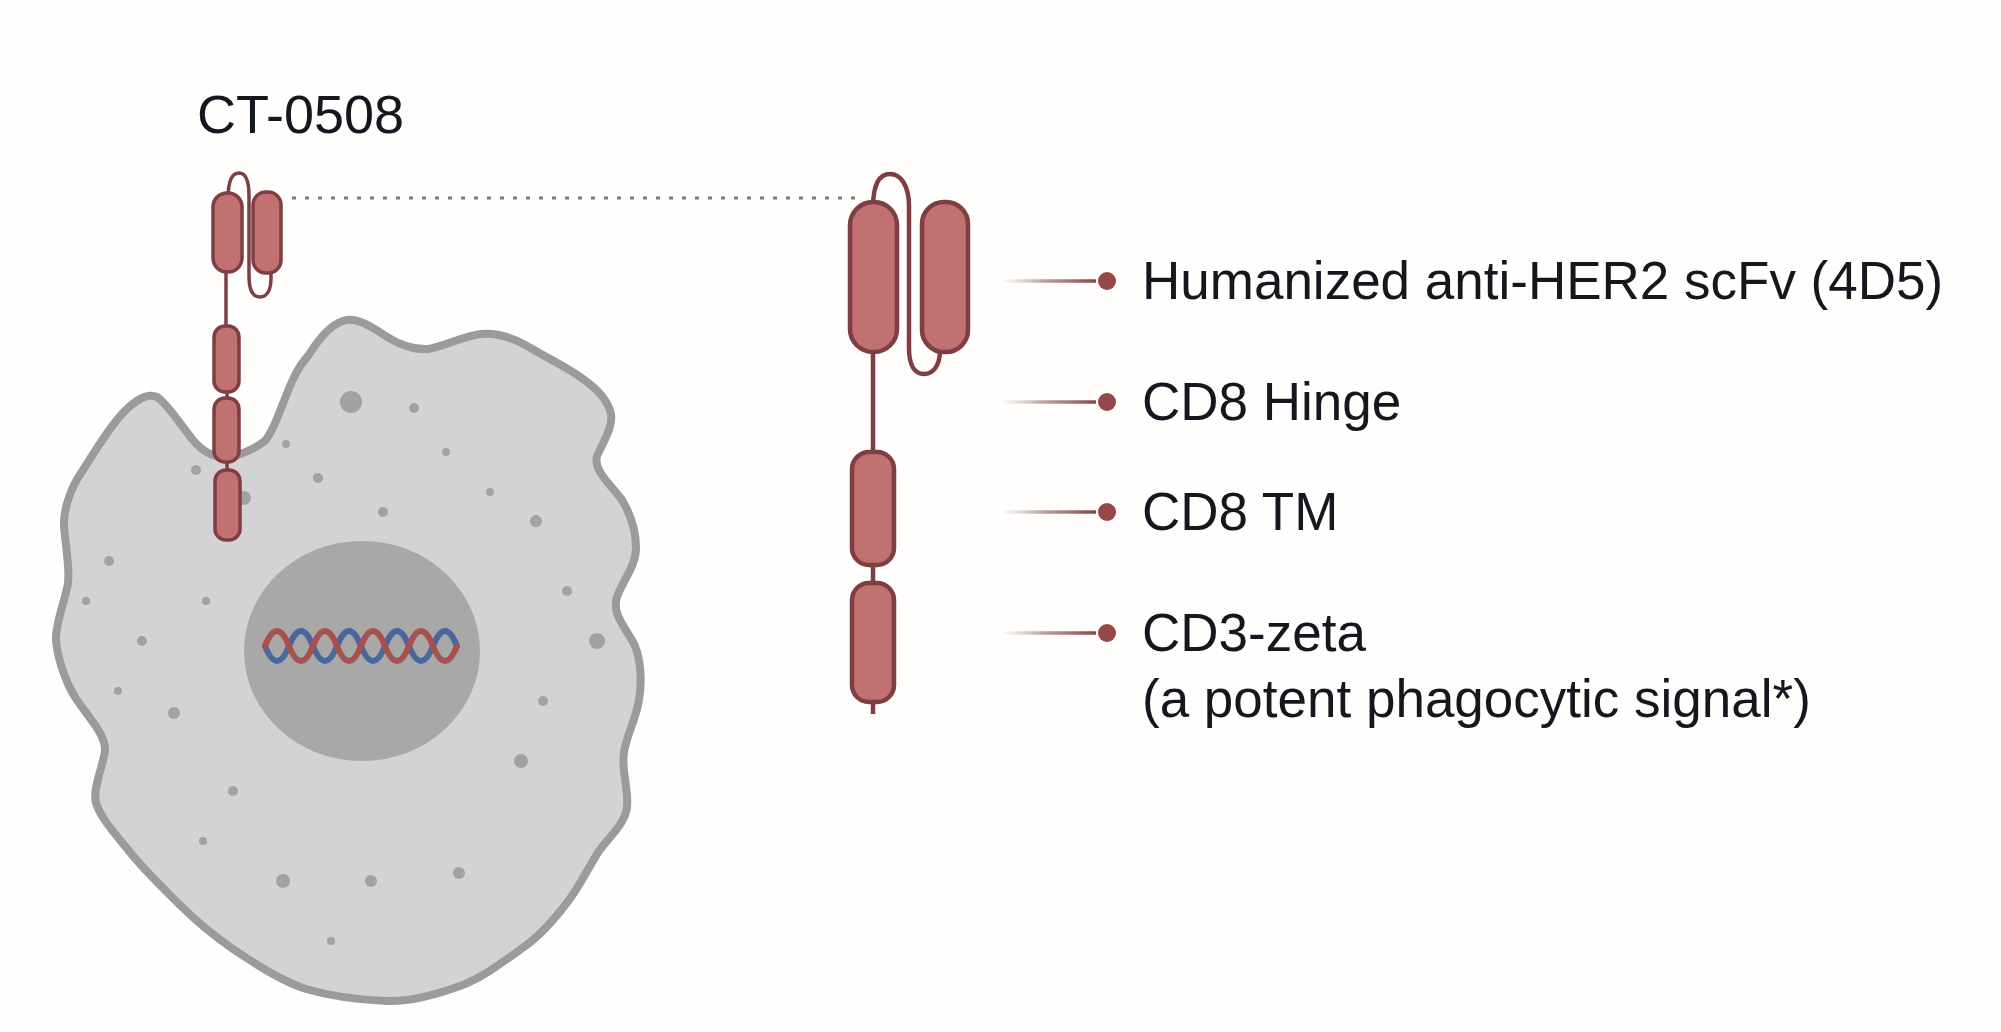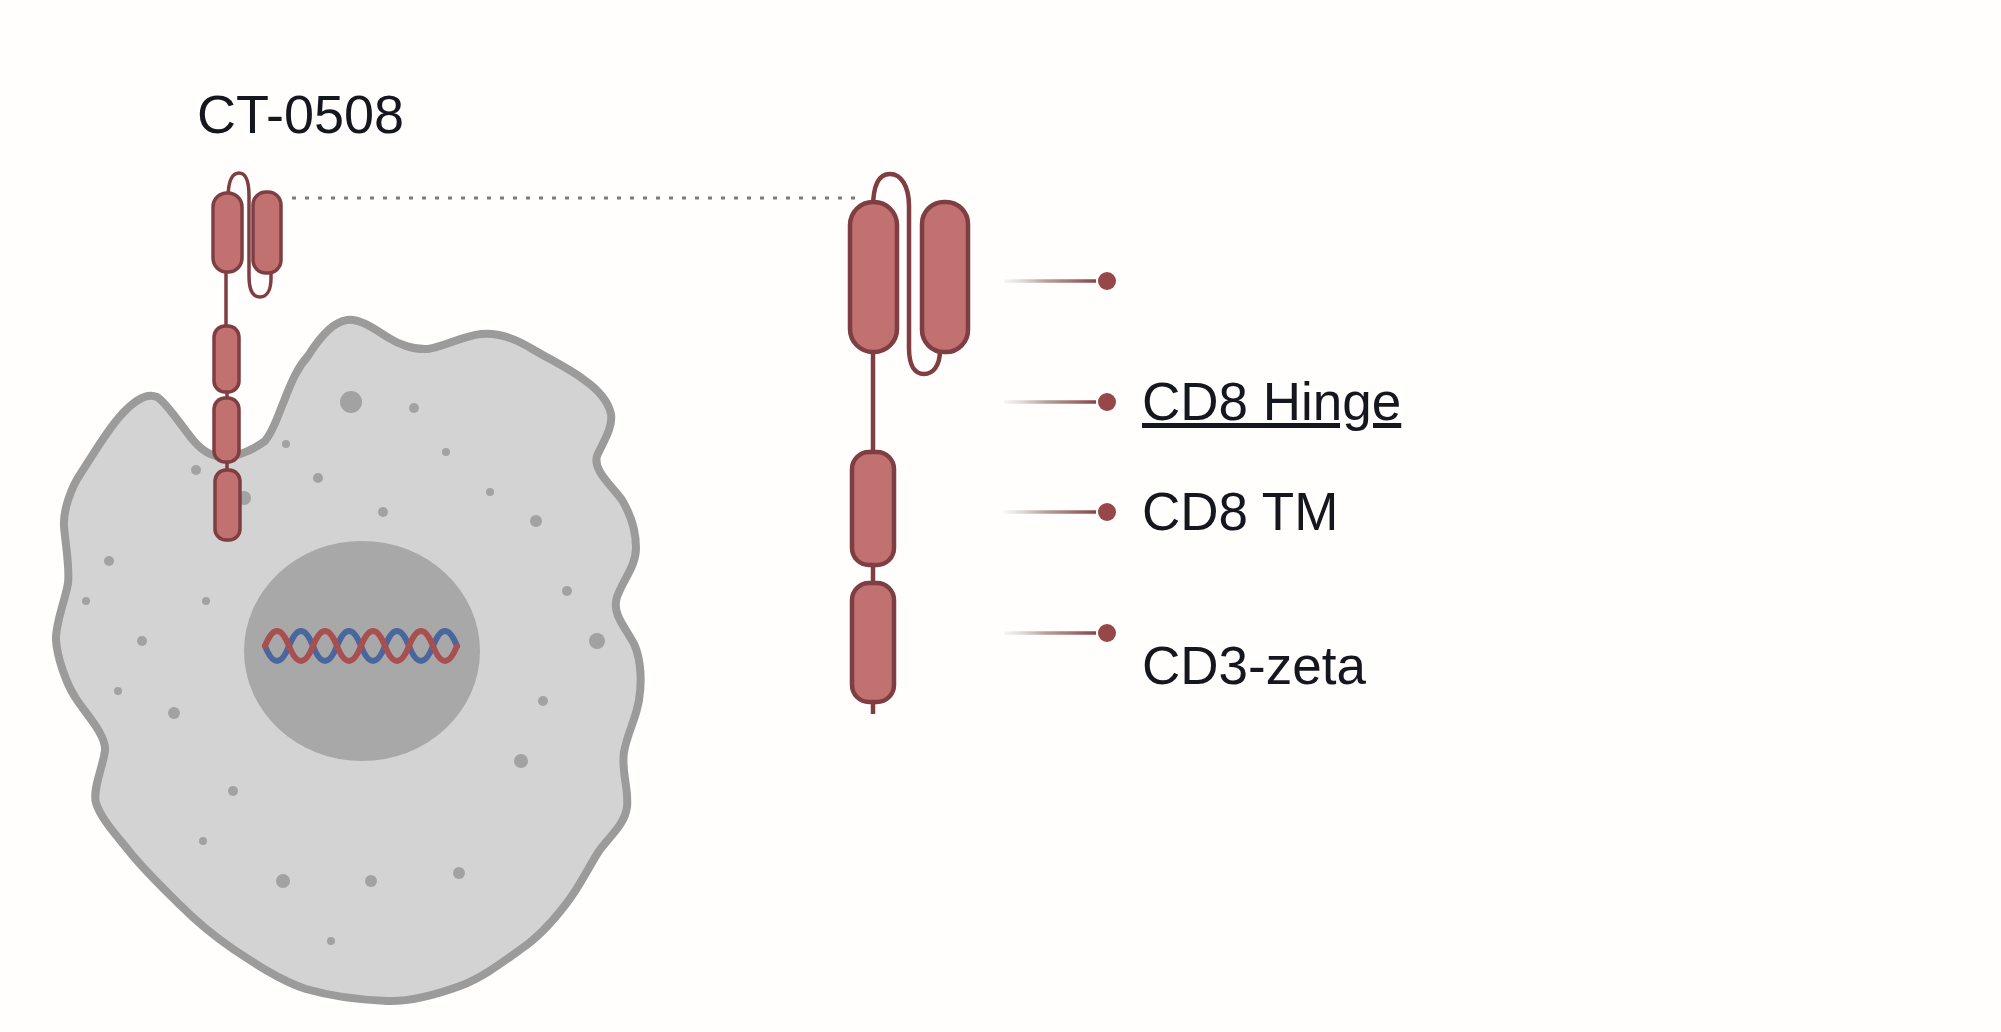--- a/index.html
+++ b/index.html
@@ -25,21 +25,21 @@
     position:absolute;
     left:1142px;
     font-size:53px;
     font-weight:400;
     color:#15171e;
     line-height:66px;
     white-space:nowrap;
     transform:translateY(-50%);
   }
   #label-scfv{top:281px;}
-  #label-hinge{top:402px;text-decoration:underline;}
+  #label-hinge{top:402px;}
   #label-tm{top:512px;}
   #label-cd3zeta{top:666px;} 
 </style>
 </head>
 <body>
 
 <div id="stage">
 
   <svg id="diagram-svg" viewBox="0 0 2001 1032">
     <defs>
@@ -155,19 +155,21 @@
       </g>
       <g>
         <line x1="1004" y1="633" x2="1096" y2="633" stroke="url(#leaderGrad)" stroke-width="3.5"></line>
         <circle cx="1107" cy="633" r="9" fill="#964747"></circle>
       </g>
     </g>
   </svg>
 
   <div class="title" id="left-title">CT-0508</div>
 
+  <div class="label" id="label-scfv">Humanized anti-HER2 scFv (4D5)</div>
   <div class="label" id="label-hinge">CD8 Hinge</div>
   <div class="label" id="label-tm">CD8 TM</div>
   <div class="label" id="label-cd3zeta">
     <div>CD3-zeta</div>
+    <div>(a potent phagocytic signal*)</div>
   </div>
 
 </div>
 
 </body></html>

